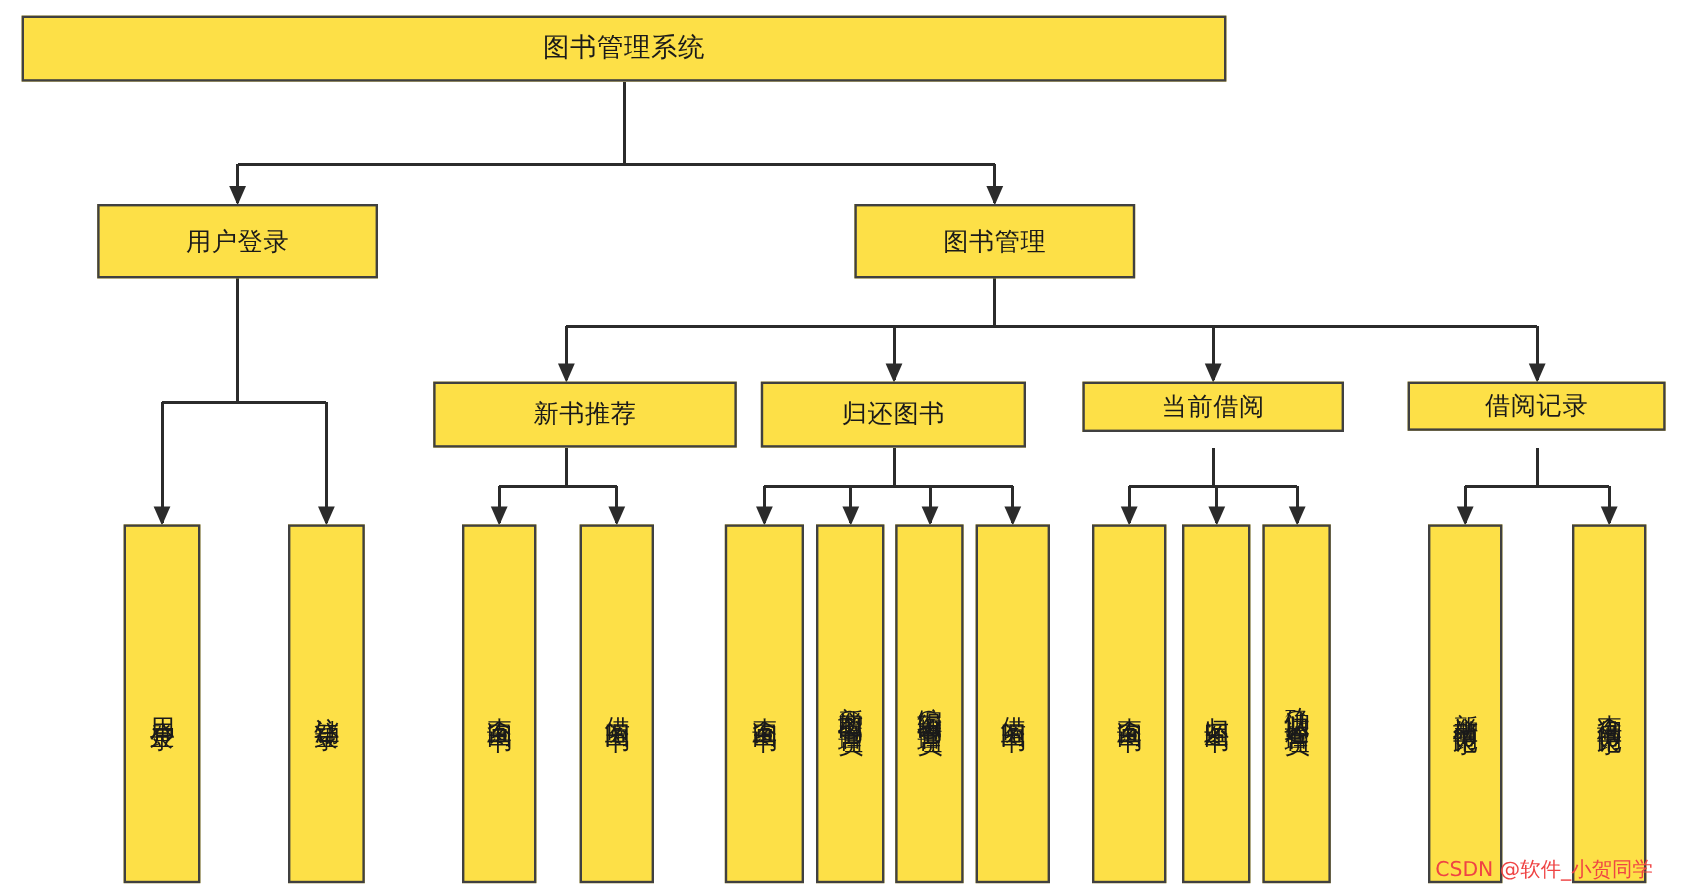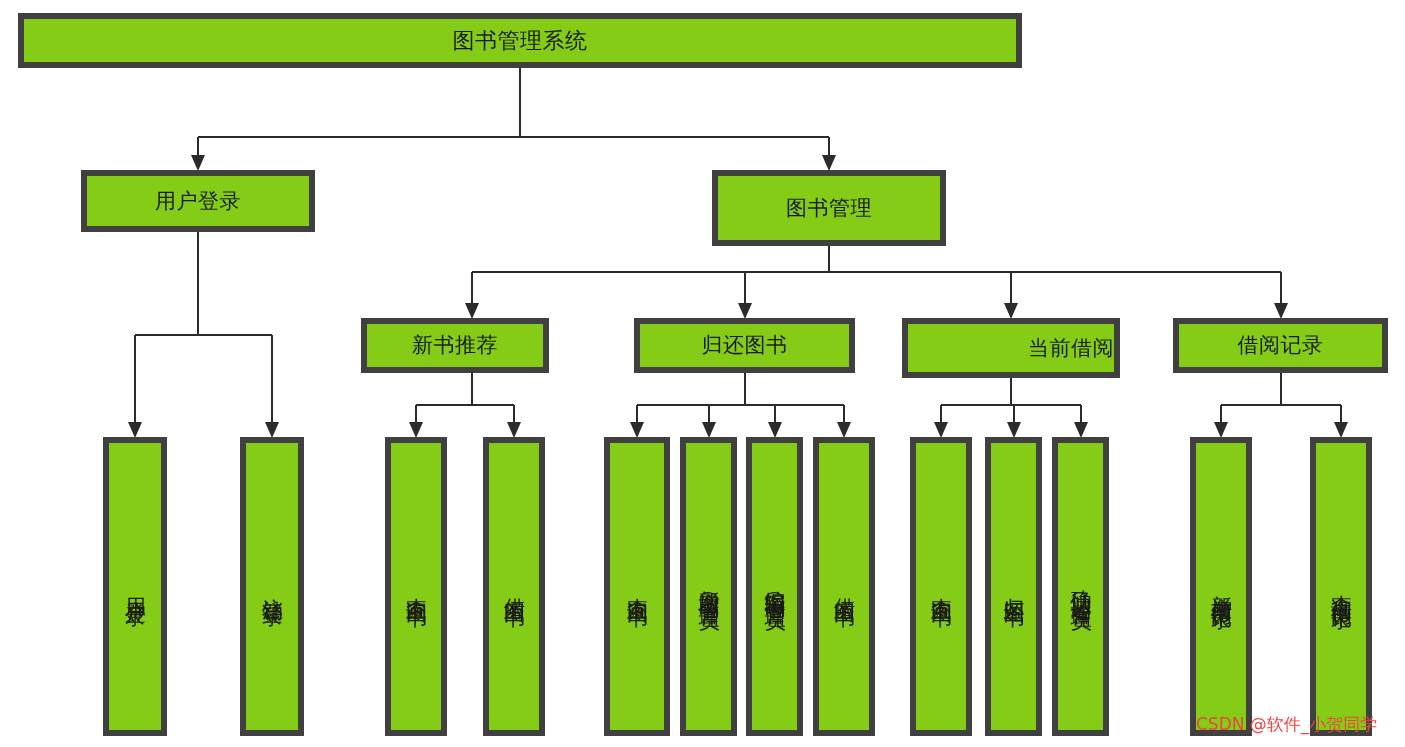--- a/index.html
+++ b/index.html
@@ -24,22 +24,22 @@
     position: absolute;
     left: 0;
     top: 0;
     width: 1405px;
     height: 747px;
     pointer-events: none;
   }
   .node {
     position: absolute;
     box-sizing: border-box;
-    background: #84cc16;
-    border: 6px solid #404040;
+    background: #fde047;
+    border: 2px solid #404040;
     display: flex;
     align-items: center;
     justify-content: center;
     color: #1a1a1a;
   }
   .node .label {
     display: block;
     text-align: center;
     line-height: 1.18;
     letter-spacing: 0.5px;
@@ -132,36 +132,36 @@
     </svg>
 
   <div class="node root horizontal" id="node-root" style="left: 18px; top: 13px; width: 1004px; height: 55px;">
     <span class="label">图书管理系统</span>
   </div>
 
   <div id="level2-container">
       <div class="node level2 horizontal" id="node-user-login" style="left: 81px; top: 170px; width: 234px; height: 62px;">
         <span class="label">用户登录</span>
       </div>
-      <div class="node level2 horizontal" id="node-book-manage" style="left: 712px; top: 170px; width: 234px; height: 76px;">
+      <div class="node level2 horizontal" id="node-book-manage" style="left: 712px; top: 170px; width: 234px; height: 62px;">
         <span class="label">图书管理</span>
       </div>
     </div>
 
   <div id="level3-container">
-      <div class="node level3 horizontal" id="node-new-book-recommend" style="left: 361px; top: 318px; width: 188px; height: 55px;">
+      <div class="node level3 horizontal" id="node-new-book-recommend" style="left: 361px; top: 318px; width: 253px; height: 55px;">
         <span class="label">新书推荐</span>
       </div>
       <div class="node level3 horizontal" id="node-book-borrow" style="left: 634px; top: 318px; width: 221px; height: 55px;">
         <span class="label">归还图书</span>
       </div>
-      <div class="node level3 horizontal" id="node-current-borrow" style="left: 902px; top: 318px; width: 218px; height: 60px; justify-content: flex-end;">
+      <div class="node level3 horizontal" id="node-current-borrow" style="left: 902px; top: 318px; width: 218px; height: 42px;">
         <span class="label">当前借阅</span>
       </div>
-      <div class="node level3 horizontal" id="node-borrow-record" style="left: 1173px; top: 318px; width: 215px; height: 55px;">
+      <div class="node level3 horizontal" id="node-borrow-record" style="left: 1173px; top: 318px; width: 215px; height: 41px;">
         <span class="label">借阅记录</span>
       </div>
     </div>
 
   <div id="leaf-container">
       <div class="node leaf vertical" id="node-leaf-user-login" style="left: 103px; top: 437px; width: 64px; height: 299px;">
         <span class="label">用户登录</span>
       </div>
       <div class="node leaf vertical" id="node-leaf-logout-login" style="left: 240px; top: 437px; width: 64px; height: 299px;">
         <span class="label">注销登录</span>

